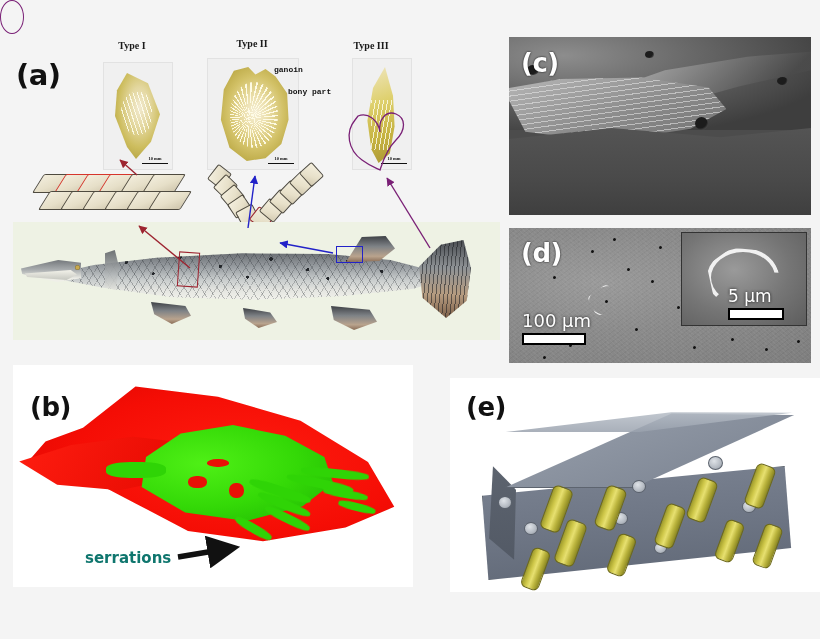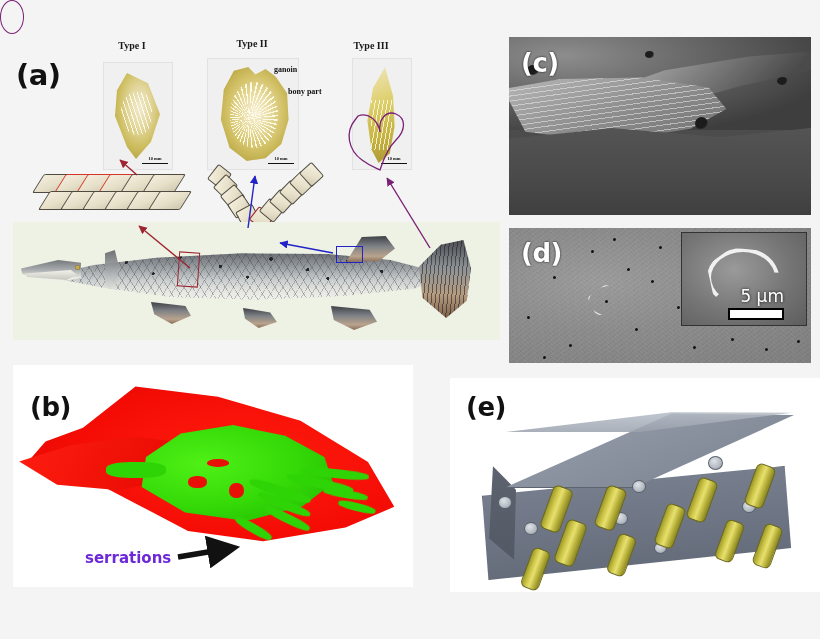--- a/index.html
+++ b/index.html
@@ -94,21 +94,21 @@
   .sbar{
     position:absolute;right:4px;bottom:5px;
     font-family:"Liberation Serif", serif;
     font-size:4.5px;font-weight:bold;color:#111;
     text-align:center;line-height:1.1;
   }
   .sbar i{display:block;height:1.5px;background:#111;margin-top:1px;width:26px;}
 
   .ann{
     position:absolute;
-    font-family:Liberation Serif, serif;
+    font-family:Liberation Mono, monospace;
     font-weight:bold;font-size:8px;color:#111;white-space:nowrap;
   }
   #ann-ganoin{left:274px;top:65px;}
   #ann-bony{left:288px;top:87px;}
 
   
   #fishbox{
     left:13px;top:222px;width:487px;height:118px;
     background:#eef2e4;
   }
@@ -304,21 +304,21 @@
   }
   .green-arm{
     position:absolute;background:#2fd406;border-radius:40%;filter:blur(.5px);
   }
   .red-speck{
     position:absolute;background:#e81006;border-radius:45%;filter:blur(.5px);
   }
   .serr-lbl{
     position:absolute;left:85px;top:549px;
     font-family:"DejaVu Sans", sans-serif;
-    font-size:15px;font-weight:bold;color:#6d28d9;
+    font-size:15px;font-weight:bold;color:#0f766e;
     z-index:26;
   }
 
   
   #panel-e{left:450px;top:378px;width:370px;height:214px;background:#fff;}
   .e-label{left:466px;top:392px;font-size:26px;}
   #block{position:absolute;left:12px;top:30px;width:340px;height:170px;}
   .face{position:absolute;}
   .face-top{
     left:10px;top:4px;width:320px;height:74px;
@@ -513,22 +513,26 @@
     <div class="dpore" style="left:256px;top:120px;"></div>
     <div class="dpore" style="left:272px;top:70px;"></div>
     <div class="dpore" style="left:288px;top:112px;"></div>
     <div class="dpore" style="left:34px;top:128px;"></div>
     <div class="dpore" style="left:118px;top:40px;"></div>
     <div id="d-inset">
       <div class="inset-ring"></div>
     </div>
   </div>
   <div class="plabel light d-label">(d)</div>
+  <div class="bar-wrap" style="left:522px;top:310px;">
+    <div class="bar-txt" style="font-size:18px;">100 μm</div>
+    <div class="bar-rect" style="width:60px;height:8px;margin-top:2px;"></div>
+  </div>
   <div class="bar-wrap" style="left:728px;top:286px;">
-    <div class="bar-txt" style="font-size:17px;text-align:right;">5 μm</div>
+    <div class="bar-txt" style="font-size:17px;">5 μm</div>
     <div class="bar-rect" style="width:52px;height:8px;margin-top:2px;"></div>
   </div>
 
   <div class="panel" id="panel-b">
     <div id="bshape">
       <div class="red-body"></div>
       <div class="red-tail"></div>
       <div class="green-core"></div>
 
       <div class="green-arm" style="left:22%;top:46%;width:16%;height:9%;"></div>

